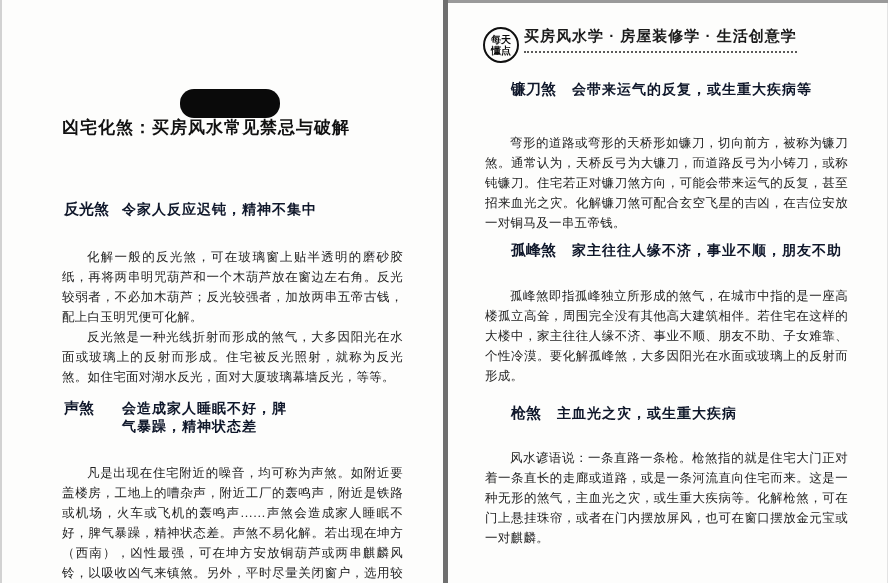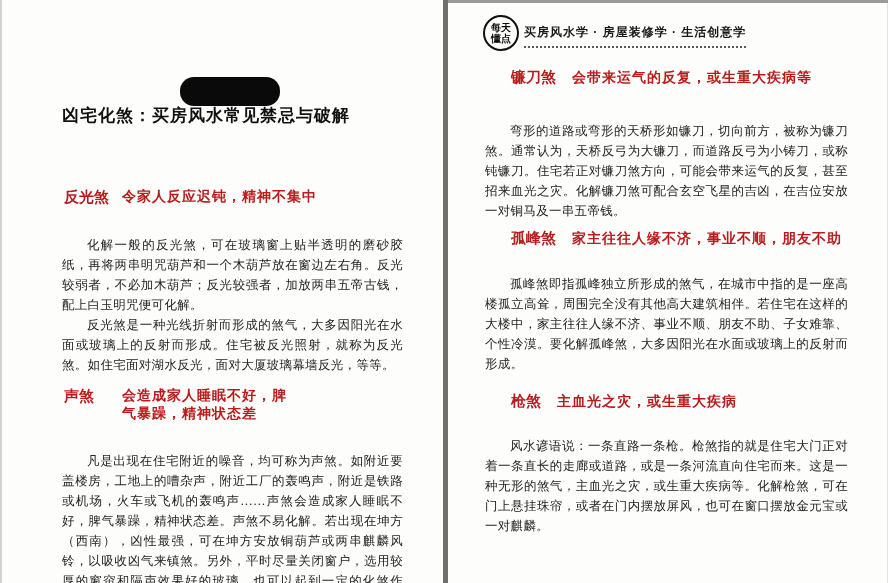--- a/index.html
+++ b/index.html
@@ -5,36 +5,36 @@
   html,body{margin:0;padding:0;background:#e8e8e8;}
   .stage{
     position:relative;width:888px;height:583px;background:#fdfdfc;overflow:hidden;
     font-family:"Liberation Serif","DejaVu Serif",serif;color:#1d1d1d;
   }
   .edge-left{position:absolute;left:0;top:0;width:2px;height:583px;background:#d2d2d2;}
   .edge-right{position:absolute;right:0;top:0;width:1px;height:583px;background:#e3e3e3;}
   .strip-top{position:absolute;left:443px;top:0;width:445px;height:3px;background:#9a9a9a;}
   .gutter{position:absolute;left:443px;top:0;width:5px;height:583px;background:#6f6f6f;}
 
-  .page{position:absolute;top:4px;height:506px;}
+  .page{position:absolute;top:16px;height:506px;}
   .page-left{left:0;width:443px;}
   .page-right{left:449px;width:439px;}
 
   .redaction{position:absolute;left:180px;top:73px;width:100px;height:29px;background:#0a0a0a;border-radius:14px;}
 
   .chapter-title{
     position:absolute;left:62px;top:100px;width:344px;margin:0;
     font-family:"Liberation Sans","DejaVu Sans",sans-serif;
     font-size:17px;font-weight:bold;letter-spacing:1px;color:#111;
   }
 
   .sec-head{
     position:absolute;
-    font-family:Liberation Serif, serif;
-    font-weight:bold;color:#b91c1c;
+    font-family:Liberation Sans, sans-serif;
+    font-weight:bold;color:#0f172a;
   }
   .page-left .sec-head{left:64px;width:360px;}
   .page-left .sec-head .term{display:inline-block;width:58px;font-size:15px;vertical-align:top;}
   .page-left .sec-head .effect{display:inline-block;font-size:14px;letter-spacing:1px;vertical-align:top;line-height:18px;}
   .sh-sound .effect{max-width:172px;}
 
   .page-right .sec-head{left:62px;width:360px;display:flex;gap:16px;align-items:baseline;}
   .page-right .sec-head .term{font-size:15px;}
   .page-right .sec-head .effect{font-size:14px;letter-spacing:1px;}
 
@@ -43,22 +43,22 @@
   .page-right .body-block{left:36px;width:363px;}
   .body-block p{margin:0;text-indent:2em;}
 
   .logo{position:absolute;top:11px;left:34px;display:flex;align-items:flex-start;gap:5px;}
   .logo-badge{
     width:32px;height:32px;border:2px solid #101010;border-radius:50%;
     display:flex;flex-direction:column;align-items:center;justify-content:center;
     font-family:"Liberation Sans","DejaVu Sans",sans-serif;font-weight:bold;font-size:10px;line-height:11px;color:#0c0c0c;
   }
   .logo-series{
-    margin-top:9px;font-family:"Liberation Sans","DejaVu Sans",sans-serif;
-    font-weight:bold;font-size:12px;letter-spacing:1px;color:#1a1a1a;
+    font-family:"Liberation Sans","DejaVu Sans",sans-serif;
+    font-weight:bold;font-size:15px;letter-spacing:1px;color:#1a1a1a;
     border-bottom:2px dotted #5a5a5a;padding-bottom:5px;
   }
 </style>
 </head>
 <body>
 
 <div class="stage">
   <div class="edge-left"></div>
   <div class="edge-right"></div>
   <div class="strip-top"></div>

